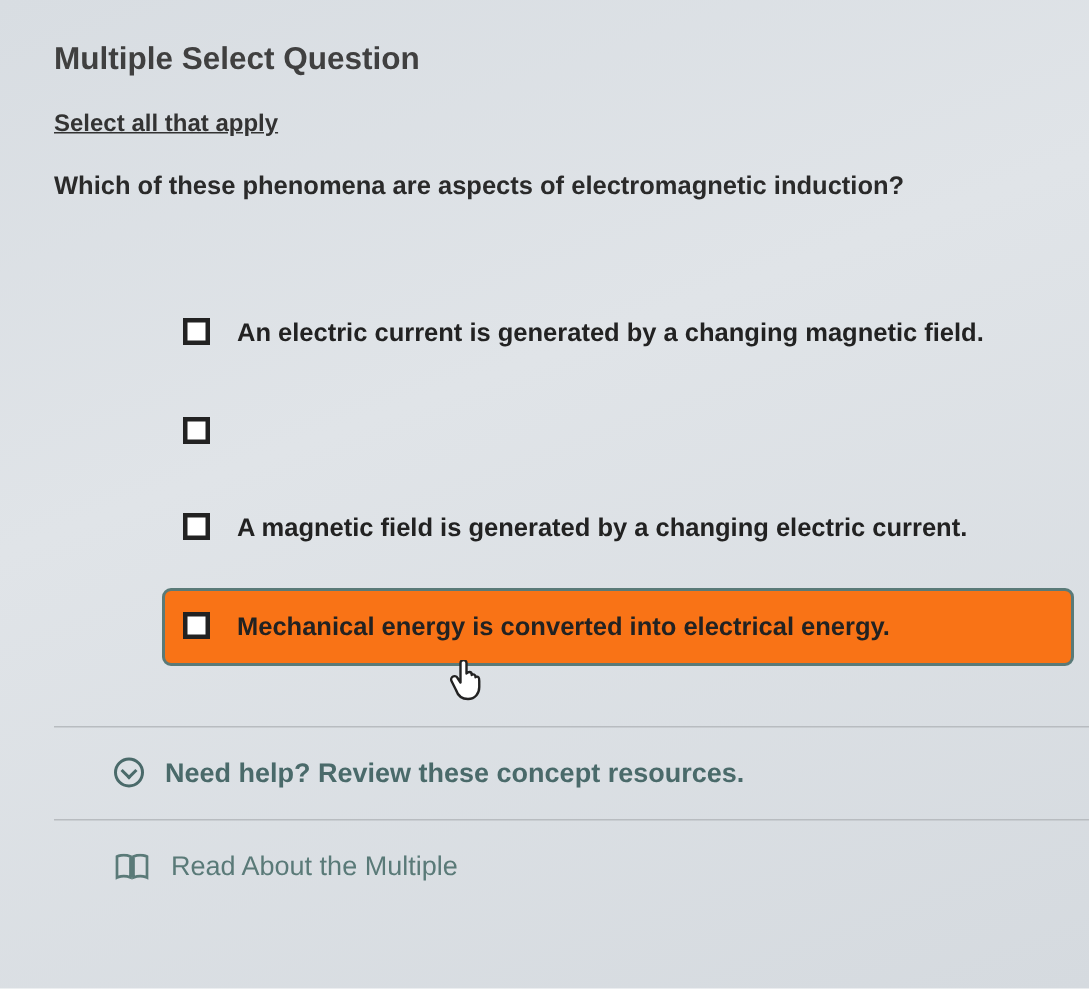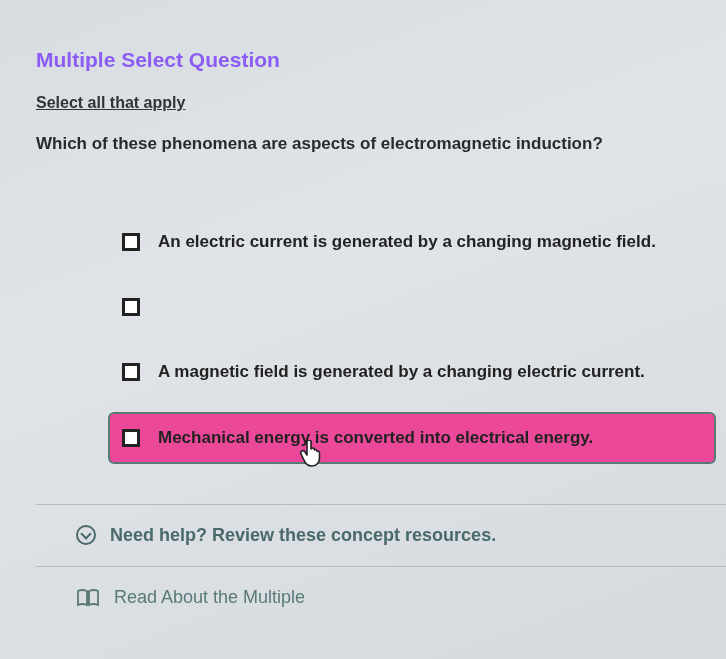--- a/index.html
+++ b/index.html
@@ -13,23 +13,22 @@
       width: 726px;
       height: 659px;
       padding: 28px 0 0 36px;
       color: #2a2a2a;
       overflow: hidden;
       position: relative;
     }
     .question-type {
       font-size: 21px;
       font-weight: bold;
-      color: #8b5cf6;
+      color: #404040;
       margin-bottom: 22px;
-      margin-top: 20px;
     }
     .instruction {
       font-size: 16px;
       font-weight: bold;
       color: #333;
       margin-bottom: 22px;
       text-decoration: underline;
     }
     .question-text {
       font-size: 17px;
@@ -37,29 +36,29 @@
       color: #2a2a2a;
       margin-bottom: 62px;
       padding-right: 6px;
     }
     .options {
       padding-left: 72px;
       padding-right: 10px;
     }
     .option {
       display: flex;
-      align-items: center;
+      align-items: flex-start;
       padding: 14px 12px;
       margin-bottom: 14px;
       border-radius: 6px;
       border: 2px solid transparent;
       cursor: pointer;
     }
     .option.hovered {
-      background: #ec4899;
+      background: #f97316;
       border: 2px solid #5a7a78;
     }
     .checkbox {
       width: 18px;
       height: 18px;
       border: 3px solid #222;
       background: #fff;
       flex-shrink: 0;
       margin-right: 18px;
     }

